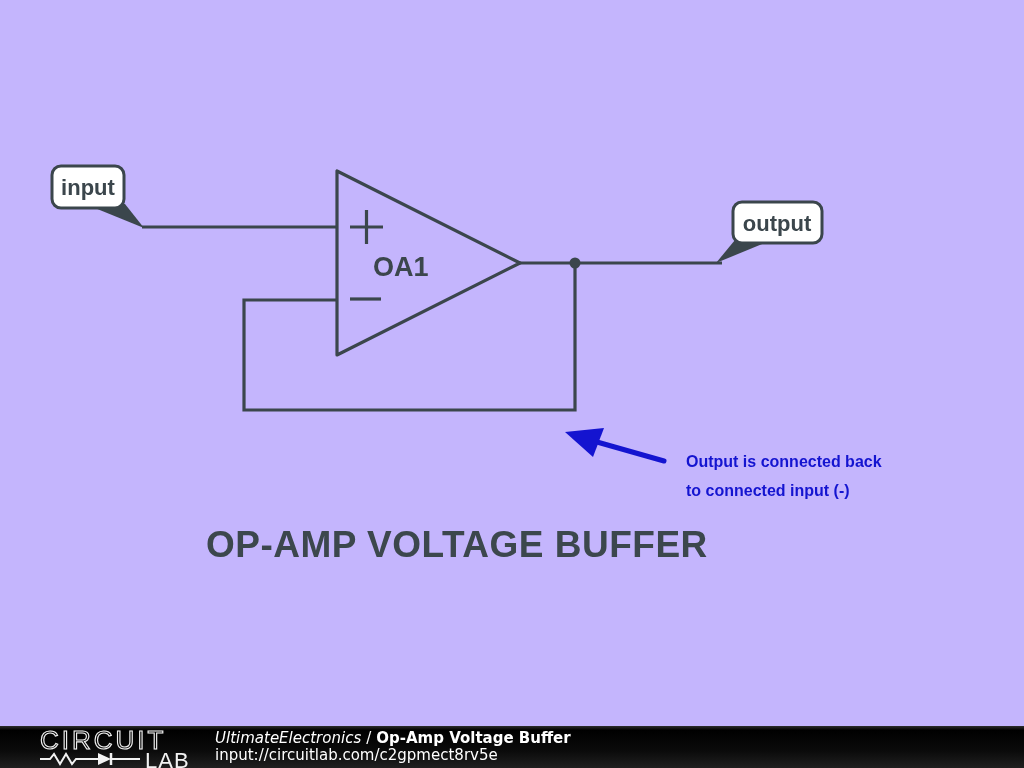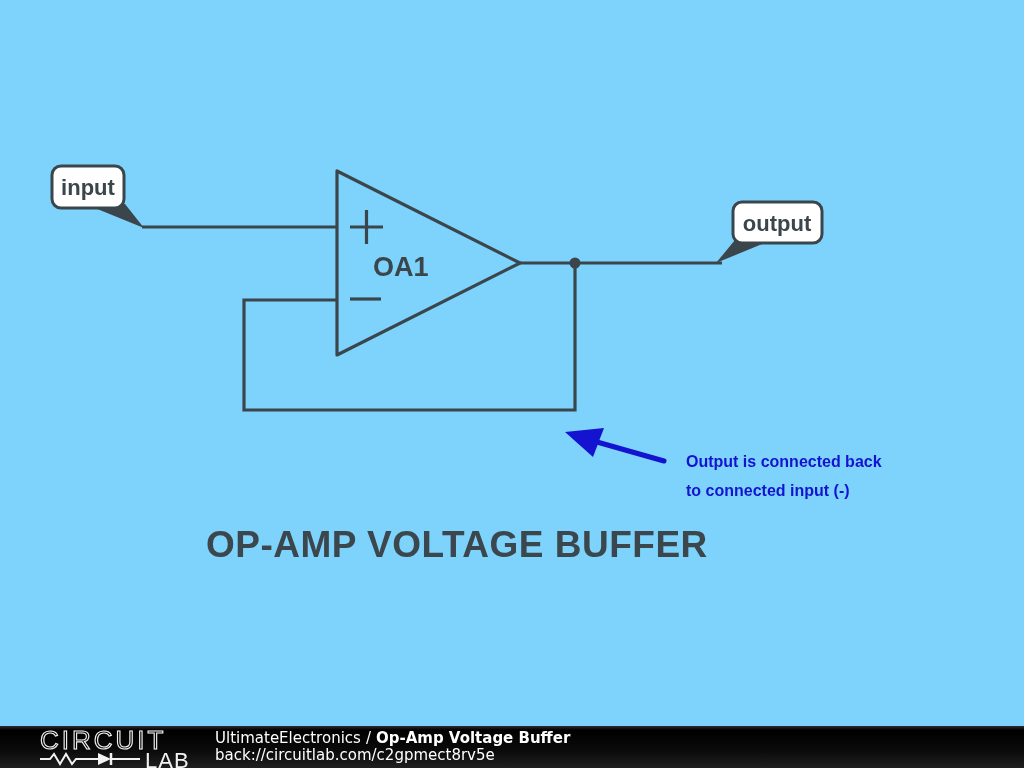--- a/index.html
+++ b/index.html
@@ -1,17 +1,17 @@
 <!DOCTYPE html>
 <html><head>
 <meta charset="utf-8">
 <style>
   html,body{margin:0;padding:0;background:#fff;}
   .page{
-    position:relative;width:1024px;height:768px;background:#7dd3fc;
+    position:relative;width:1024px;height:768px;background:#c4b5fd;
     overflow:hidden;font-family:"Liberation Sans",sans-serif;
   }
   .schematic{position:absolute;left:0;top:0;}
   .sch-stroke{stroke:#3B464C;fill:none;stroke-width:3.2;}
   .sch-fill{fill:#3B464C;}
   .label-box{fill:#ffffff;stroke:#3B464C;stroke-width:3;}
   .label-text{font-family:"Liberation Sans",sans-serif;font-weight:bold;font-size:22px;fill:#3B464C;}
   .oa1-text{font-family:"Liberation Sans",sans-serif;font-weight:bold;font-size:27px;fill:#3B464C;}
   .blue-fill{fill:#1414D0;}
   .blue-stroke{stroke:#1414D0;fill:none;}
@@ -38,21 +38,21 @@
   .logo-symbol{position:absolute;left:0;top:1px;}
   .logo-lab{
     position:absolute;left:105px;top:-3px;
     font-family:"Liberation Sans",sans-serif;font-weight:normal;font-size:22px;
     letter-spacing:1px;color:#f2f2f2;
   }
   .footer-textblock{
     position:absolute;left:215px;top:4px;
     font-family:"DejaVu Sans",sans-serif;font-size:15px;line-height:17px;white-space:nowrap;
   }
-  .footer-author{}
+  .footer-author{font-style:italic;}
   .footer-sep{margin:0 5px;}
   .footer-ctitle{font-weight:bold;}
   .footer-url{font-weight:normal;}
 </style>
 </head>
 <body>
 
 <div class="page">
 
   <svg class="schematic" width="1024" height="726" viewBox="0 0 1024 726" xmlns="http://www.w3.org/2000/svg">
@@ -114,16 +114,16 @@
           <line x1="71" y1="1" x2="71" y2="13" stroke="#f2f2f2" stroke-width="2.5"></line>
           <line x1="71" y1="7" x2="100" y2="7" stroke="#f2f2f2" stroke-width="2"></line>
         </svg>
         <span class="logo-lab">LAB</span>
       </div>
     </div>
     <div class="footer-textblock">
       <div>
         <span class="footer-author">UltimateElectronics</span><span class="footer-sep">/</span><span class="footer-ctitle">Op-Amp Voltage Buffer</span>
       </div>
-      <div class="footer-url">back://circuitlab.com/c2gpmect8rv5e</div>
+      <div class="footer-url">input://circuitlab.com/c2gpmect8rv5e</div>
     </div>
   </div>
 </div>
 
 </body></html>

